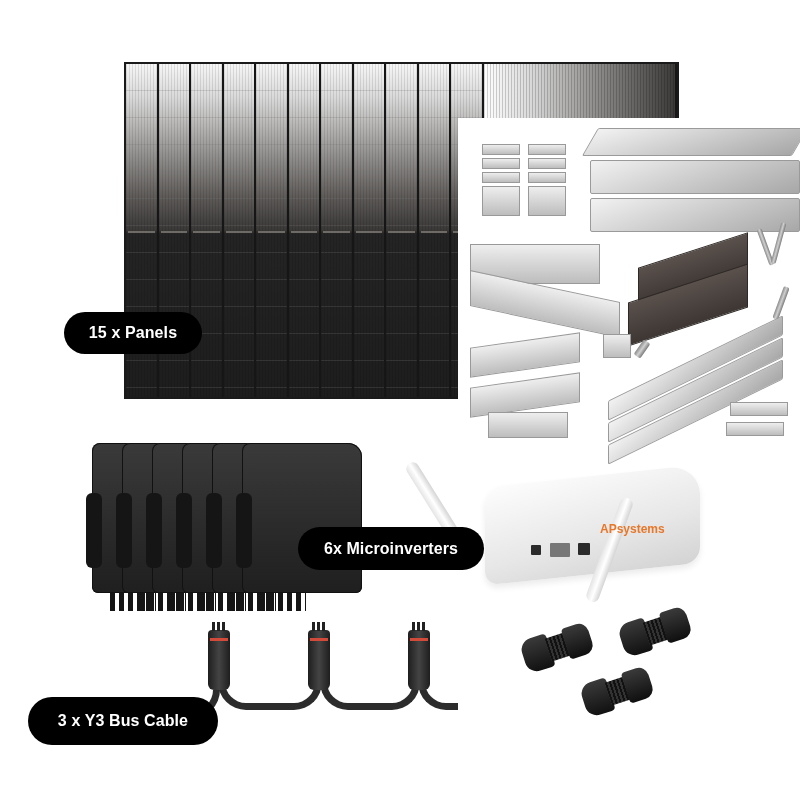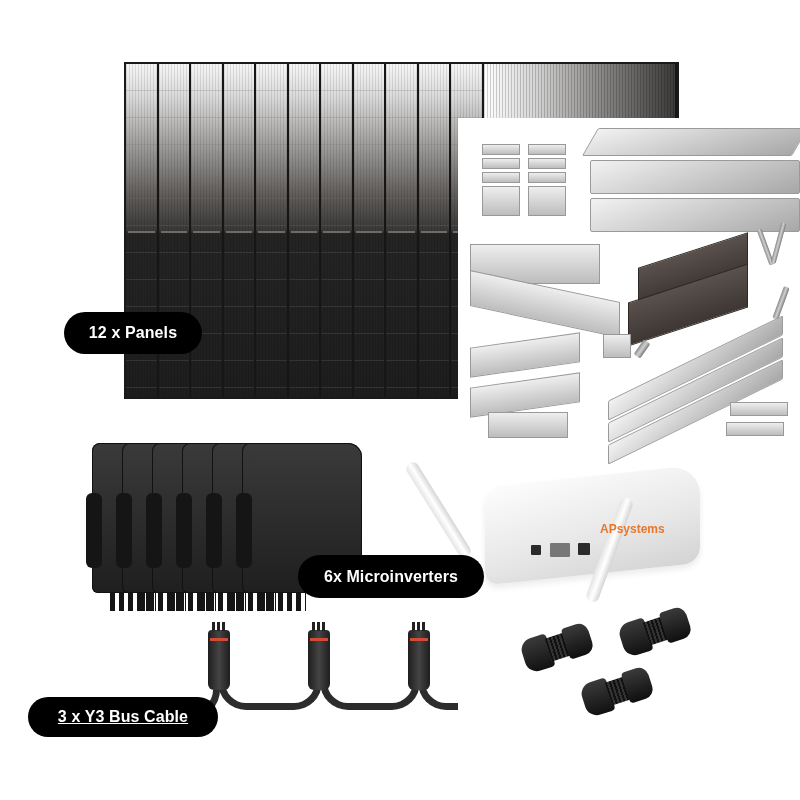--- a/index.html
+++ b/index.html
@@ -201,15 +201,15 @@
       <div class="thread"></div>
       <div class="cap"></div>
     </div>
   <div class="gland" style="left:582px;top:672px;">
       <div class="nut"></div>
       <div class="thread"></div>
       <div class="cap"></div>
     </div>
 </div>
 
-<div class="pill" style="left:64px;top:312px;width:138px;height:42px;">12 x Panels</div>
-<div class="pill" style="left:298px;top:527px;width:186px;height:43px;margin-top:28px;">6x Microinverters</div>
-<div class="pill" style="left:28px;top:697px;width:190px;height:40px;text-decoration:underline;">3 x Y3 Bus Cable</div>
+<div class="pill" style="left:64px;top:312px;width:138px;height:42px;">15 x Panels</div>
+<div class="pill" style="left:298px;top:527px;width:186px;height:43px;">6x Microinverters</div>
+<div class="pill" style="left:28px;top:697px;width:190px;height:48px;">3 x Y3 Bus Cable</div>
 
 </body></html>

